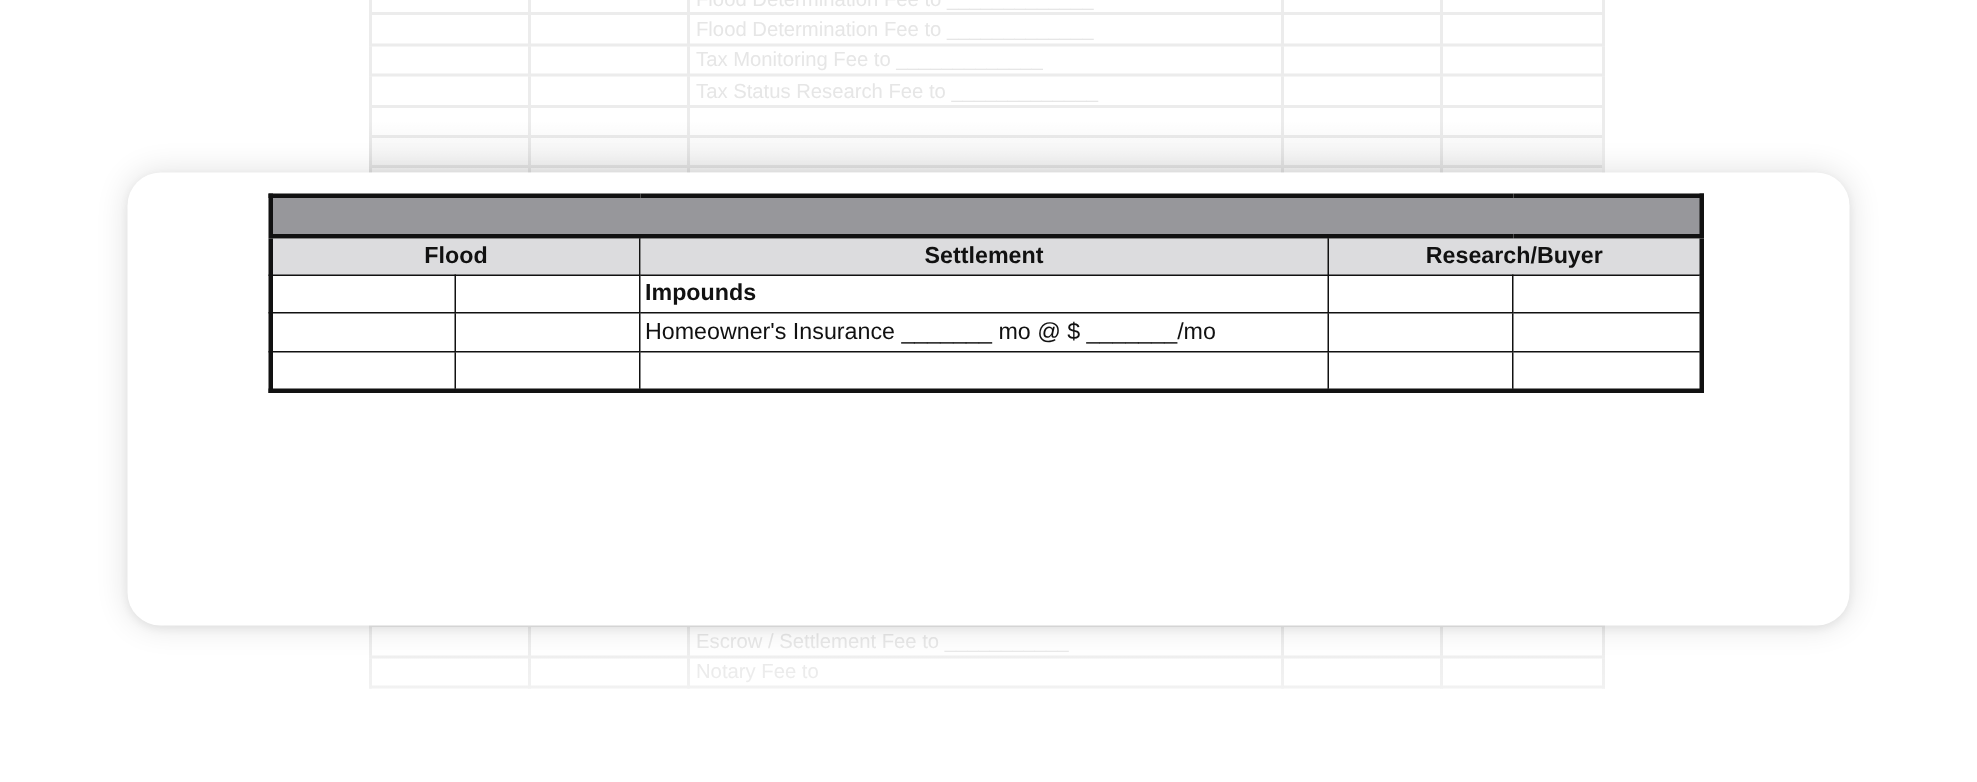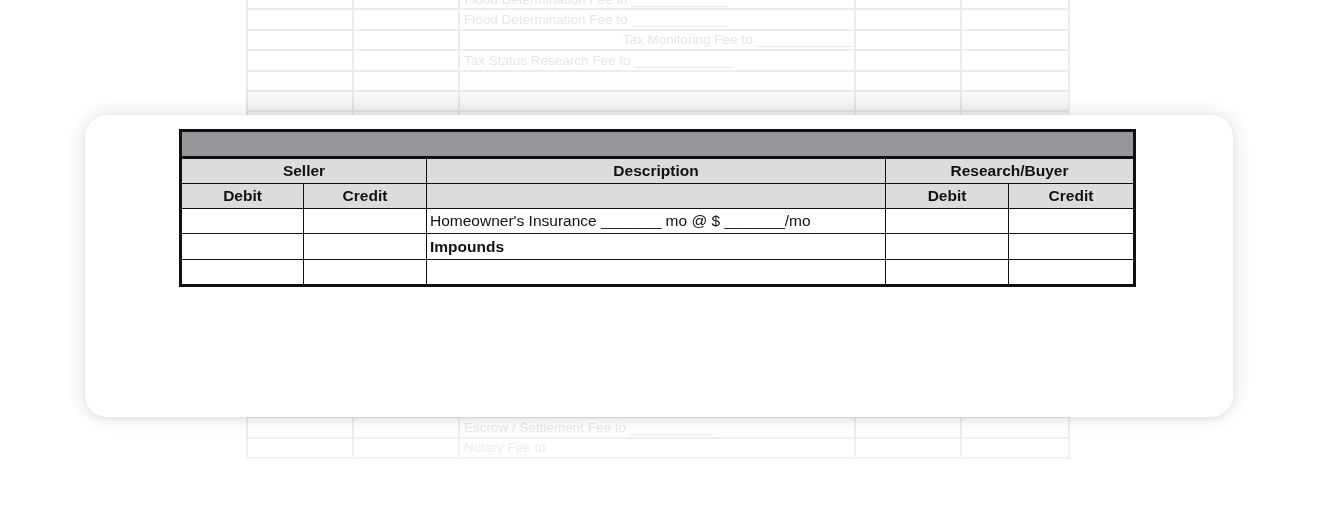--- a/index.html
+++ b/index.html
@@ -71,21 +71,21 @@
       <tr>
         <td style="height: 18.4px;"></td>
         <td style="height: 18.4px;"></td>
         <td style="height: 18.4px;">Flood Determination Fee to _____________</td>
         <td style="height: 18.4px;"></td>
         <td style="height: 18.4px;"></td>
       </tr>
       <tr>
         <td style="height: 18.4px;"></td>
         <td style="height: 18.4px;"></td>
-        <td style="height: 18.4px; text-align: right;">Tax Monitoring Fee to _____________</td>
+        <td style="height: 18.4px;">Tax Monitoring Fee to _____________</td>
         <td style="height: 18.4px;"></td>
         <td style="height: 18.4px;"></td>
       </tr>
       <tr>
         <td style="height: 18.4px;"></td>
         <td style="height: 18.4px;"></td>
         <td style="height: 18.4px;">Tax Status Research Fee to _____________</td>
         <td style="height: 18.4px;"></td>
         <td style="height: 18.4px;"></td>
       </tr>
@@ -235,44 +235,37 @@
       <col style="width:123px">
       <col style="width:459px">
       <col style="width:123px">
       <col style="width:126px">
   </colgroup>
   <thead>
     <tr class="bar">
       <td colspan="5"></td>
     </tr>
     <tr>
-      <th colspan="2">Seller</th>
-      <th>Description</th>
+      <th colspan="2">Flood</th>
+      <th>Settlement</th>
       <th colspan="2">Research/Buyer</th>
-    </tr>
-    <tr>
-      <th>Debit</th>
-      <th>Credit</th>
-      <th class="desc-blank"></th>
-      <th>Debit</th>
-      <th>Credit</th>
     </tr>
   </thead>
   <tbody id="main-body">
       <tr class="data">
         <td></td>
         <td></td>
+        <td class="desc bold">Impounds</td>
+        <td></td>
+        <td></td>
+      </tr>
+      <tr class="data">
+        <td></td>
+        <td></td>
         <td class="desc">Homeowner's Insurance  _______ mo @ $ _______/mo</td>
-        <td></td>
-        <td></td>
-      </tr>
-      <tr class="data">
-        <td></td>
-        <td></td>
-        <td class="desc bold">Impounds</td>
         <td></td>
         <td></td>
       </tr>
       <tr class="data">
         <td></td>
         <td></td>
         <td class="desc"></td>
         <td></td>
         <td></td>
       </tr>

